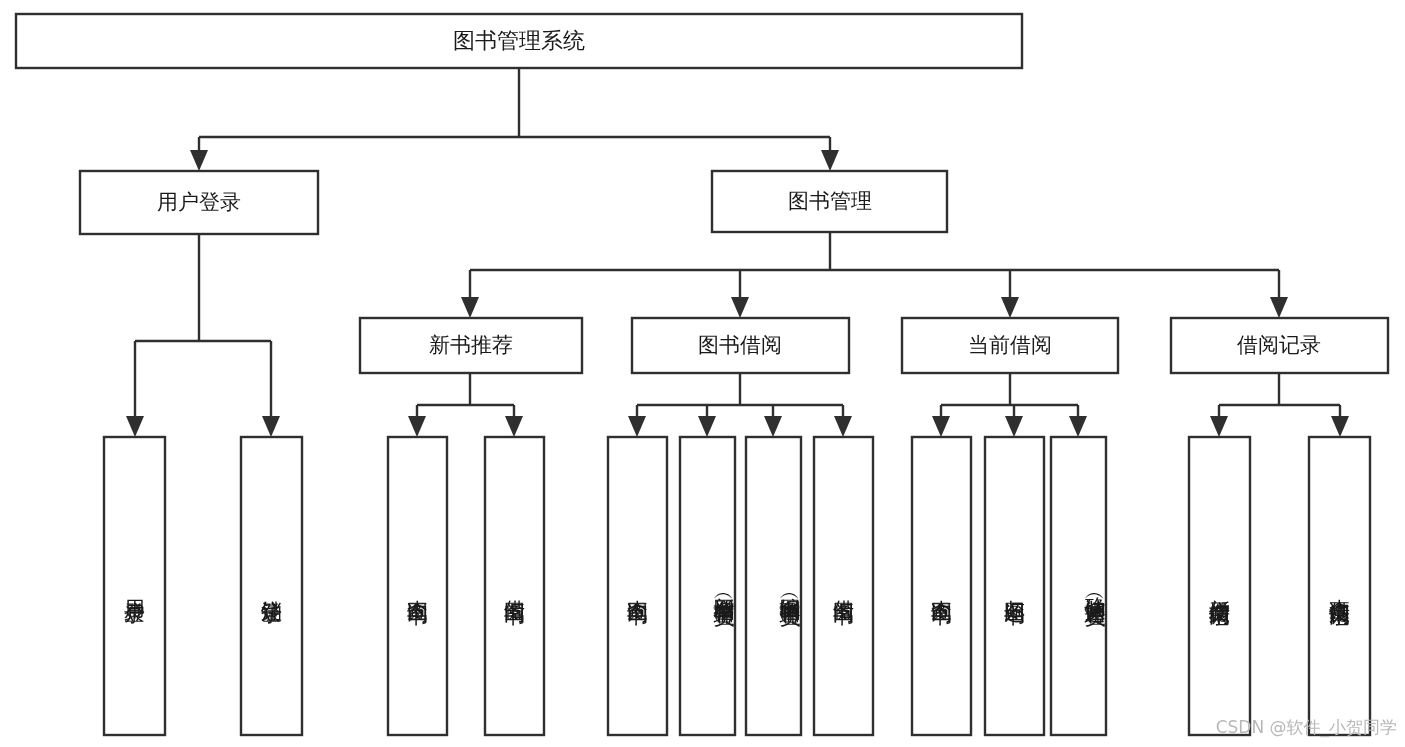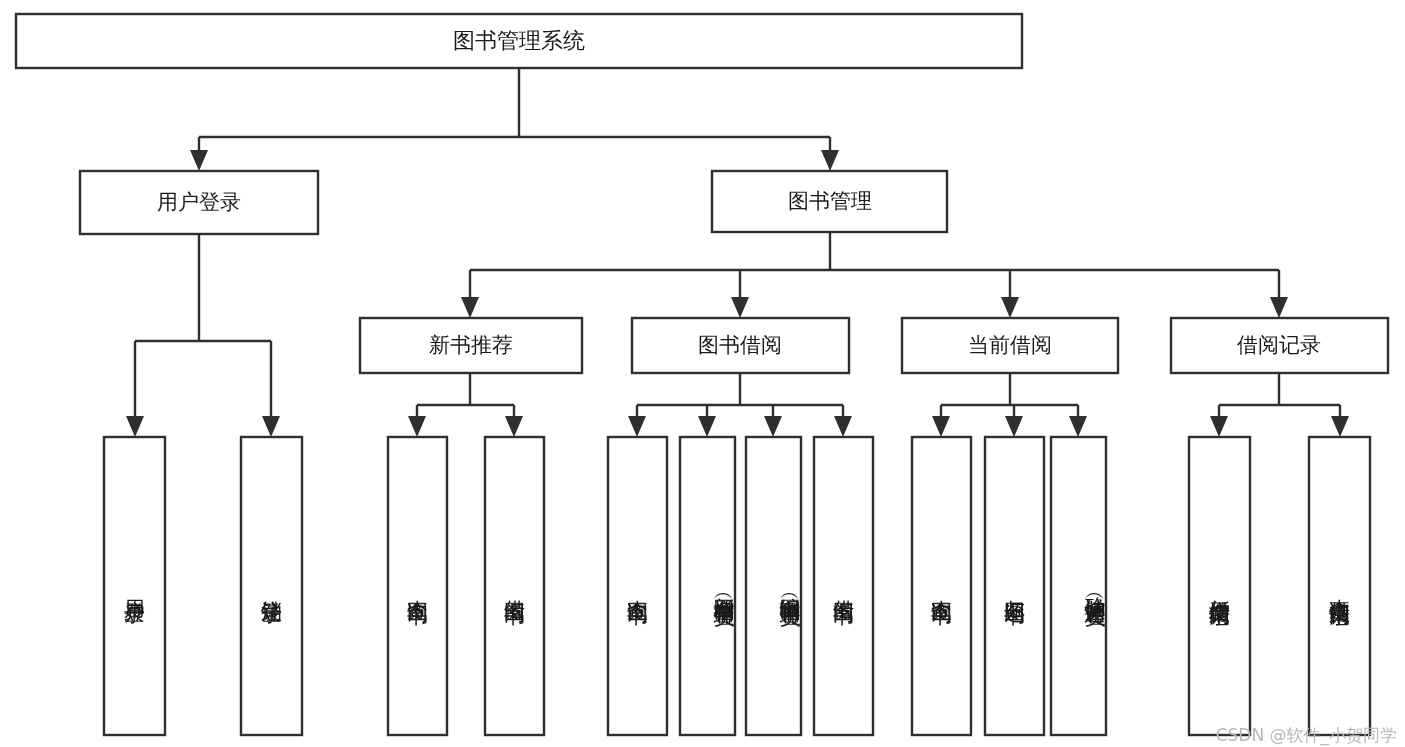--- a/index.html
+++ b/index.html
@@ -67,21 +67,21 @@
     color: #1a1a1a;
     letter-spacing: 1.5px;
     white-space: nowrap;
     text-align: center;
     pointer-events: none;
     user-select: none;
   }
   .watermark {
     position: absolute;
     right: 8px;
-    bottom: 0;
+    bottom: 8px;
     font-family: "DejaVu Sans", "Liberation Sans", sans-serif;
     font-size: 17px;
     color: #b8b8b8;
     white-space: nowrap;
     user-select: none;
   }
 </style>
 </head>
 <body>
 

